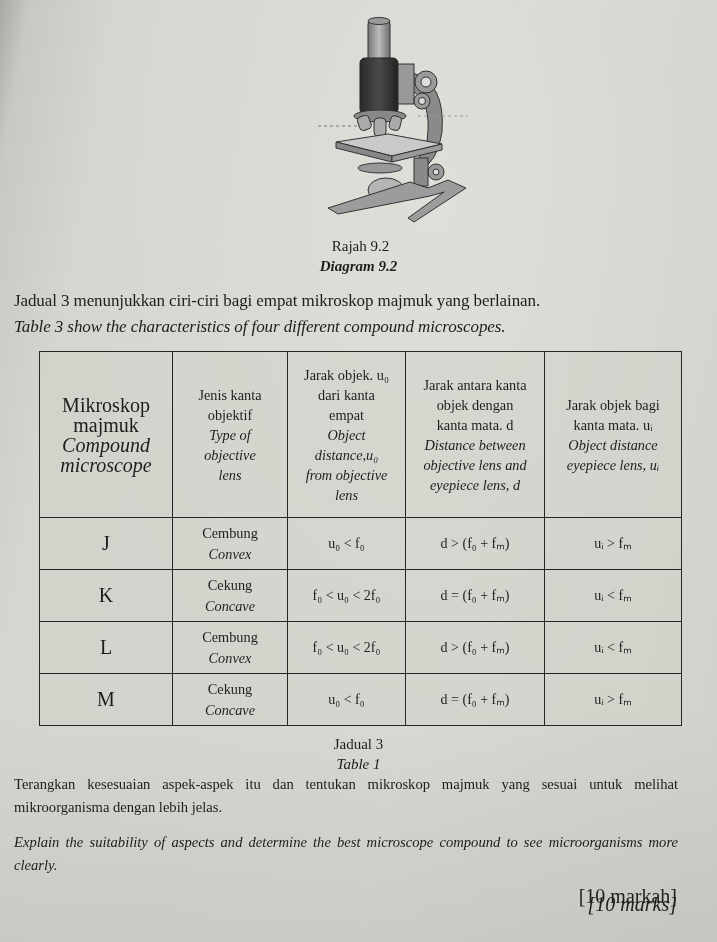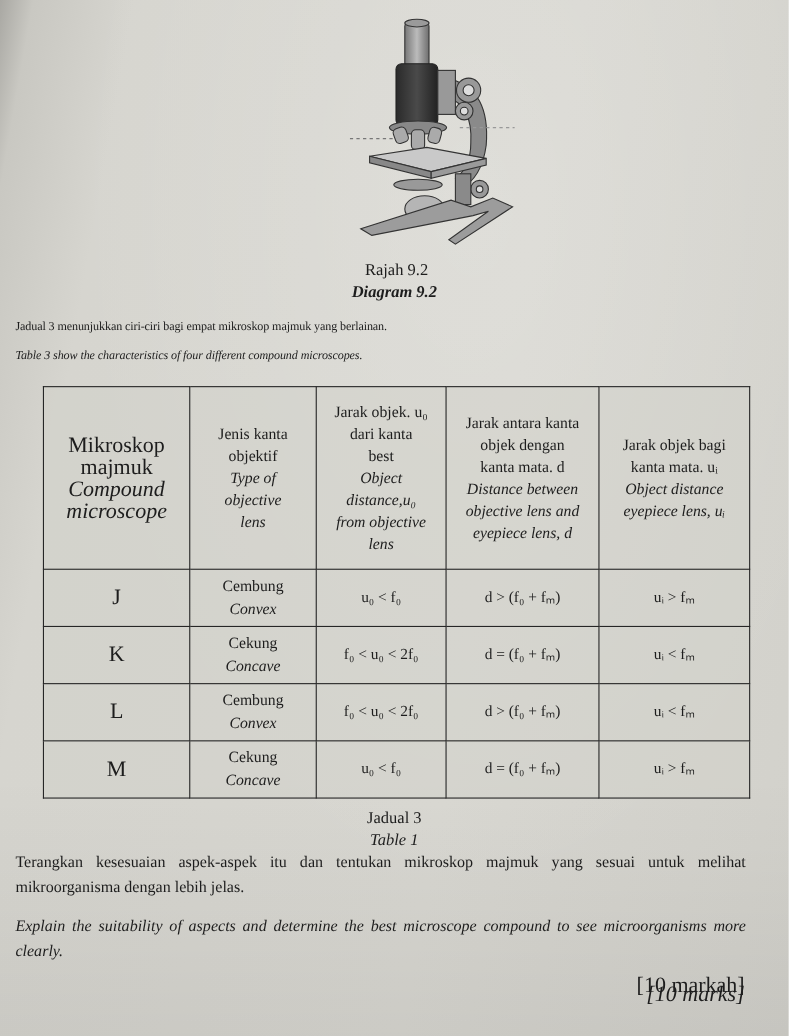--- a/index.html
+++ b/index.html
@@ -11,21 +11,21 @@
   }
   .page-shade {
     position: absolute; inset: 0; pointer-events: none;
     background: radial-gradient(ellipse at 60% 20%, rgba(255,255,255,0.18), rgba(0,0,0,0) 60%),
                 linear-gradient(180deg, rgba(0,0,0,0) 75%, rgba(0,0,0,0.06) 100%);
   }
   .figure { position: absolute; left: 318px; top: 12px; width: 150px; height: 212px; }
   .caption { position: absolute; left: 0; width: 717px; text-align: center; font-size: 15px; }
   .cap-ms { top: 238px; left: 0px; padding-left: 2px; }
   .cap-en { top: 258px; font-style: italic; font-weight: bold; }
-  .intro { position: absolute; left: 14px; font-size: 11px; letter-spacing: -0.1px; }
+  .intro { position: absolute; left: 14px; font-size: 17px; letter-spacing: -0.1px; }
   .intro-ms { top: 291px; }
   .intro-en { top: 317px; font-style: italic; }
 
   table.data {
     position: absolute; left: 39px; top: 351px; width: 642px;
     border-collapse: collapse; table-layout: fixed;
     font-size: 14.3px; background: rgba(210,209,202,0.55);
   }
   table.data th, table.data td {
     border: 1.6px solid #262626; text-align: center; vertical-align: middle;
@@ -131,21 +131,21 @@
       <th>
         <span class="rm">Jenis kanta</span>
         <span class="rm">objektif</span>
         <span class="it">Type of</span>
         <span class="it">objective</span>
         <span class="it">lens</span>
       </th>
       <th>
         <span class="rm">Jarak objek. u₀</span>
         <span class="rm">dari kanta</span>
-        <span class="rm">best</span>
+        <span class="rm">empat</span>
         <span class="it">Object</span>
         <span class="it">distance,u₀</span>
         <span class="it">from objective</span>
         <span class="it">lens</span>
       </th>
       <th>
         <span class="rm">Jarak antara kanta</span>
         <span class="rm">objek dengan</span>
         <span class="rm">kanta mata. d</span>
         <span class="it">Distance between</span>

